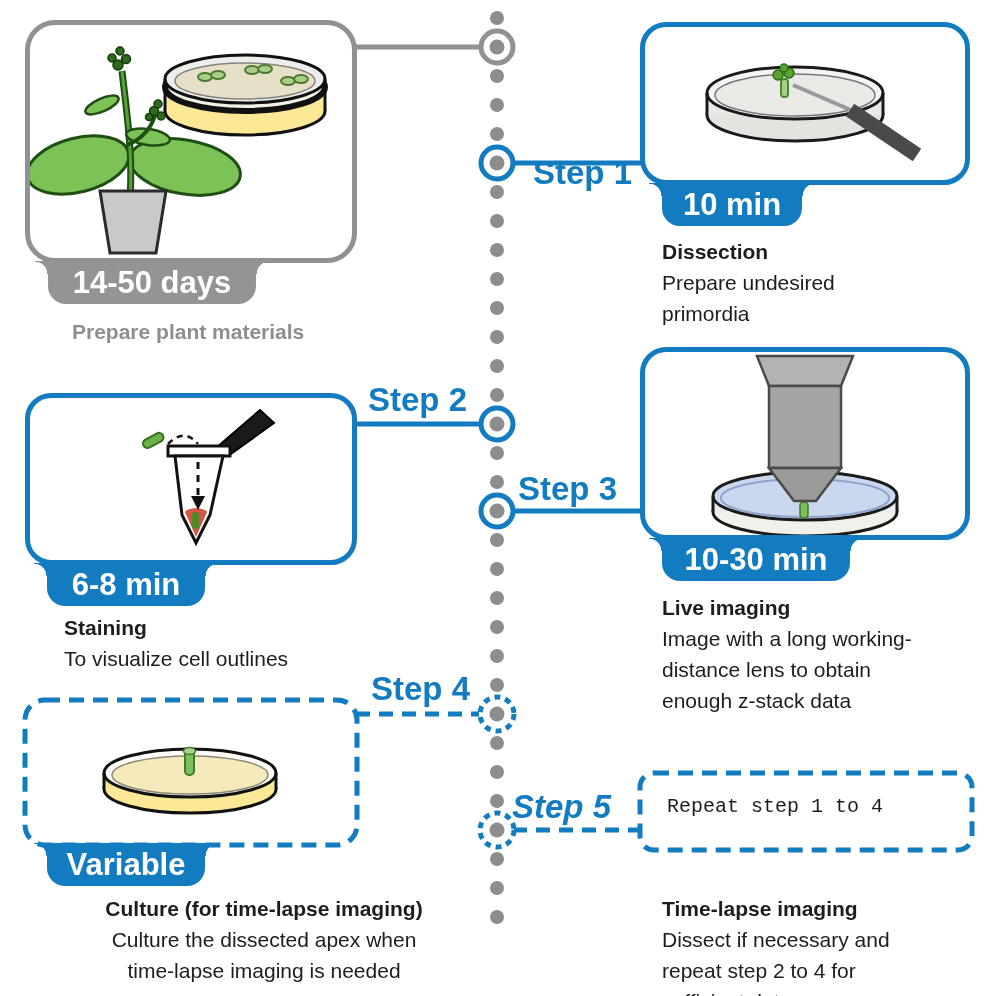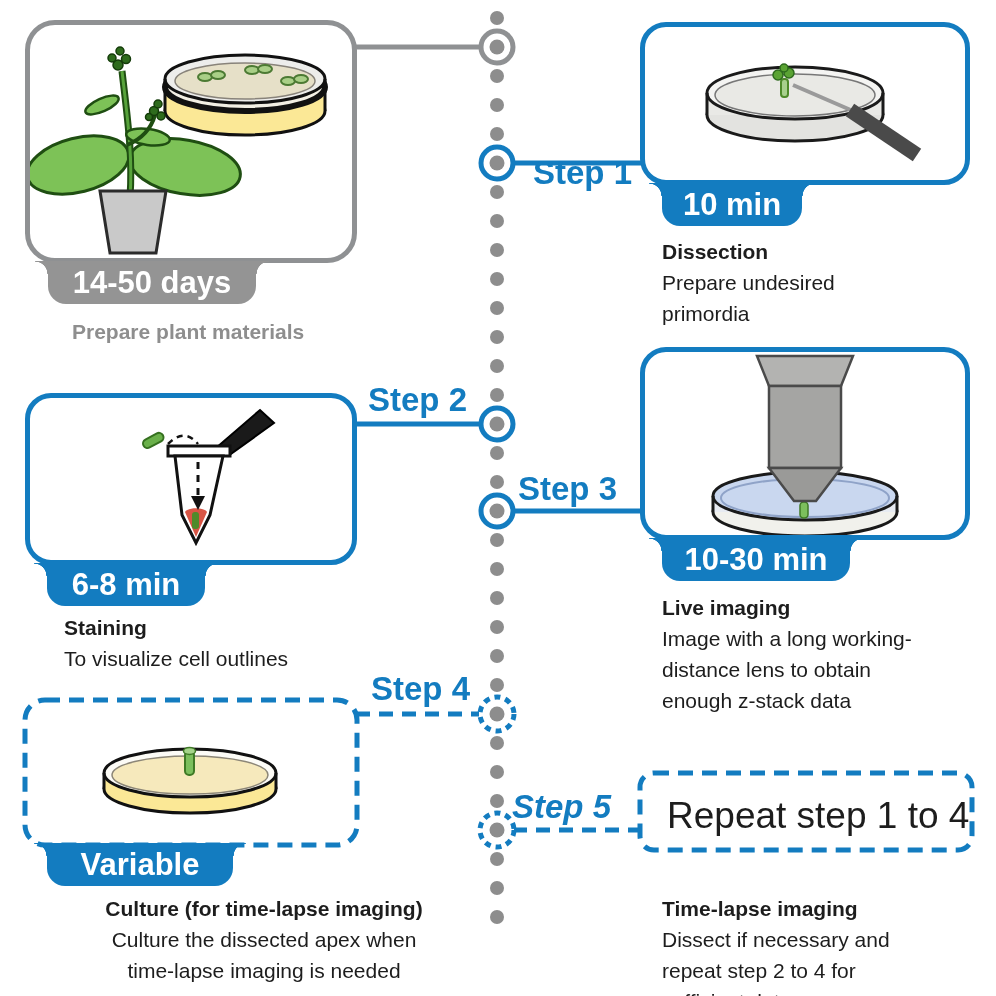--- a/index.html
+++ b/index.html
@@ -32,21 +32,21 @@
   .badge::before,.badge::after{content:"";position:absolute;top:0;width:13px;height:13px;}
   .badge::before{left:-13px;background:radial-gradient(circle 13px at 0 13px, rgba(0,0,0,0) 12px, var(--flare) 12.6px);}
   .badge::after{right:-13px;background:radial-gradient(circle 13px at 13px 13px, rgba(0,0,0,0) 12px, var(--flare) 12.6px);}
 
   .step-label{position:absolute;z-index:3;color:var(--accent-blue);font-weight:bold;font-size:33px;white-space:nowrap;}
   .caption{position:absolute;z-index:3;font-size:21px;line-height:31px;}
   .caption .cap-title{font-weight:bold;}
   .caption .cap-body{white-space:pre-line;}
   .caption--gray{color:var(--caption-gray);font-weight:bold;}
   .caption--center{text-align:center;}
-  .repeat-text{position:absolute;z-index:3;font-size:37px;color:var(--text-black);white-space:nowrap;}
+  .repeat-text{position:absolute;z-index:3;font-size:20px;color:var(--text-black);white-space:nowrap;font-family:Liberation Mono, monospace;}
 </style>
 </head>
 <body>
 
 <div class="canvas">
 
   <svg class="wires" width="996" height="996" viewBox="0 0 996 996">
 
     <line class="wire wire--gray" x1="354" y1="47" x2="483" y2="47"></line>
     <line class="wire" x1="511" y1="163" x2="642" y2="163"></line>
@@ -249,21 +249,21 @@
       <ellipse cx="160" cy="68" rx="86" ry="24" style="fill:#fcfbf6;stroke:#111;stroke-width:3"></ellipse>
       <ellipse cx="160" cy="70" rx="78" ry="19" style="fill:#f6e9bc;stroke:#8c8677;stroke-width:1.5"></ellipse>
       <line x1="74" y1="68" x2="74" y2="84" style="stroke:#111;stroke-width:3"></line>
       <line x1="246" y1="68" x2="246" y2="84" style="stroke:#111;stroke-width:3"></line>
       <g>
         <rect x="155" y="46" width="9" height="24" rx="4" style="fill:#7cbf5d;stroke:#3f7a26;stroke-width:2"></rect>
         <ellipse cx="159.5" cy="46" rx="6" ry="3.5" style="fill:#a5d48a;stroke:#3f7a26;stroke-width:1.5"></ellipse>
       </g>
     </svg>
   </div>
-  <div class="badge badge--blue" style="left:47px;top:843px;width:186px;">Variable</div>
+  <div class="badge badge--blue" style="left:47px;top:843px;width:158px;">Variable</div>
   <div class="caption caption--center" style="left:57px;top:893px;width:414px;">
     <div class="cap-title">Culture (for time-lapse imaging)</div>
     <div class="cap-body">Culture the dissected apex when
 time-lapse imaging is needed</div>
   </div>
 
   <div class="step-label" style="left:512px;top:788px;font-style:italic;">Step 5</div>
   <div class="repeat-text" style="left:667px;top:795px;">Repeat step 1 to 4</div>
   <div class="caption" style="left:662px;top:868px;width:330px;margin-top:25px;">
     <div class="cap-title">Time-lapse imaging</div>

